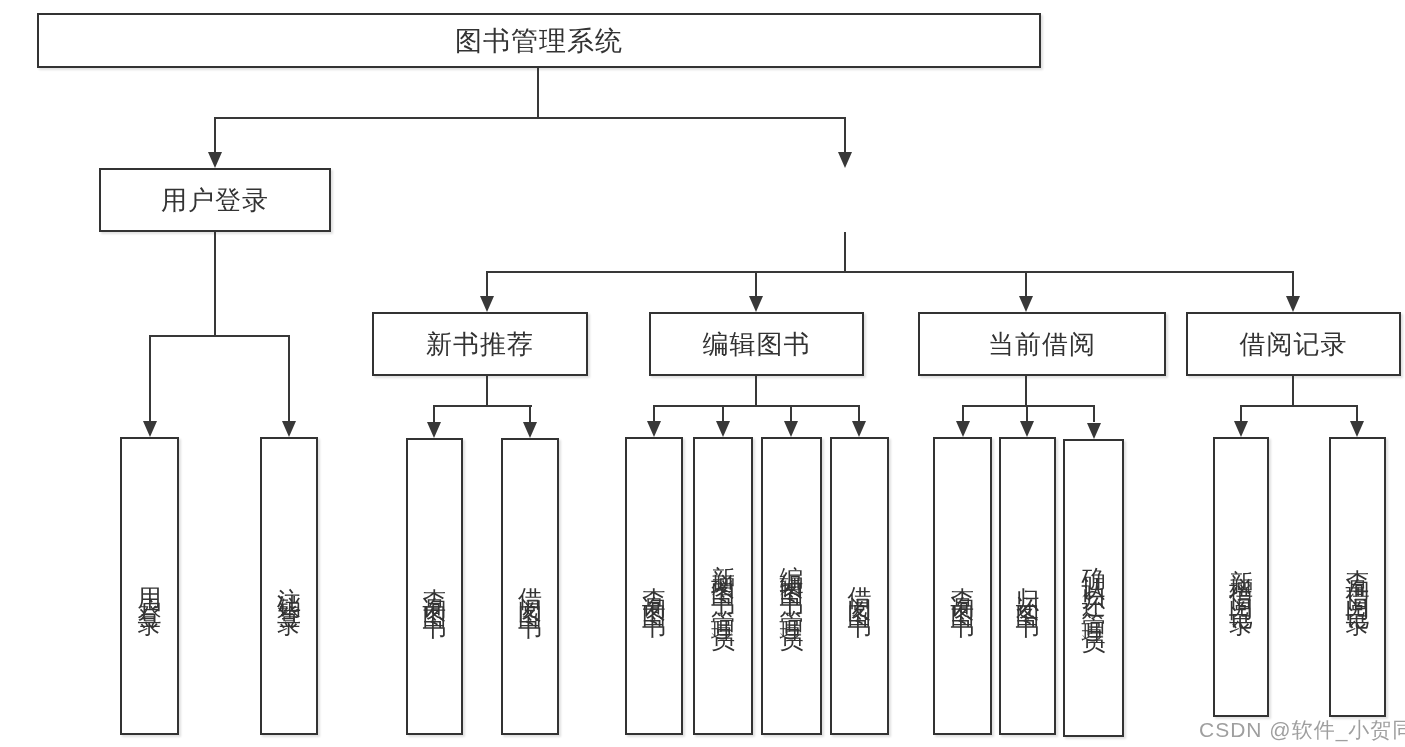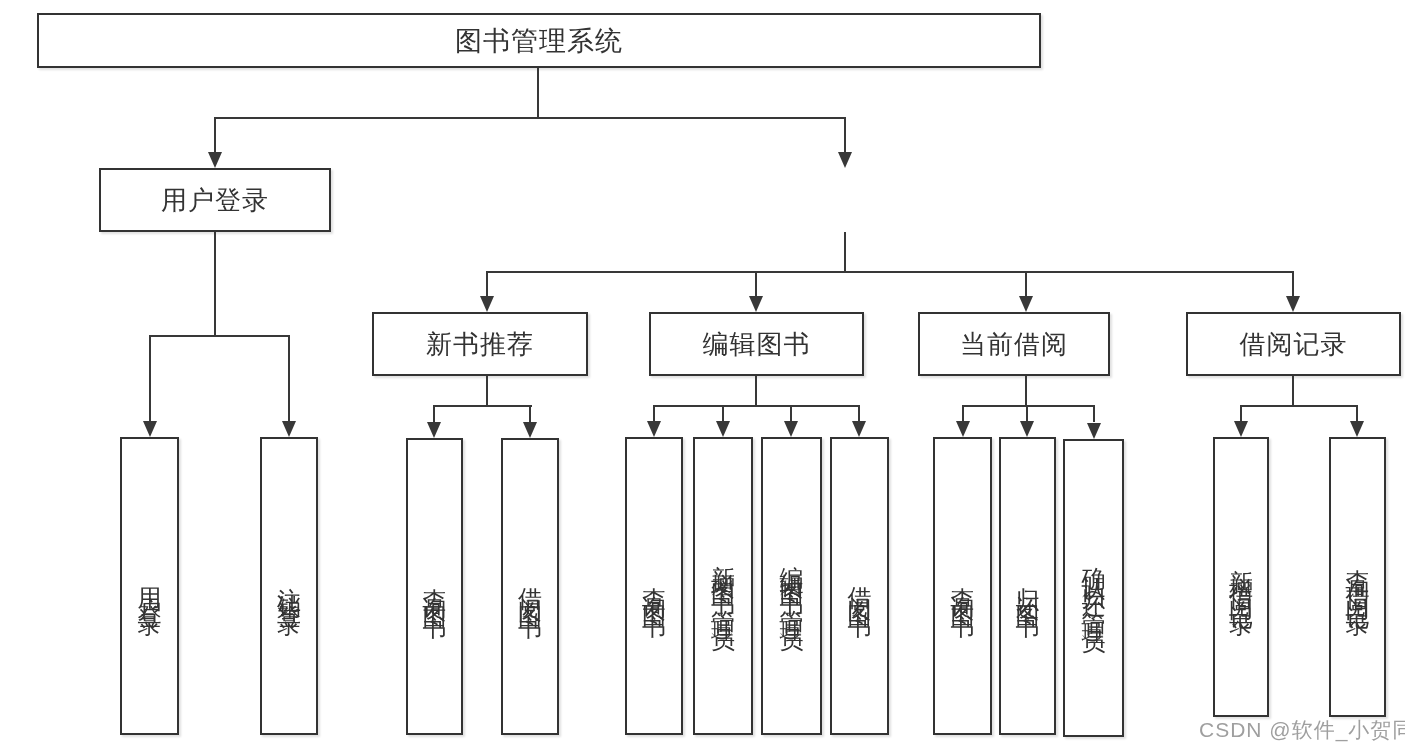--- a/index.html
+++ b/index.html
@@ -80,21 +80,21 @@
   <div class="arrow" style="left:1003px;top:296px;"></div>
   <div class="line" style="left:1276px;top:271px;width:2px;height:26px;"></div>
   <div class="arrow" style="left:1270px;top:296px;"></div>
 
   <div class="box-h" style="left:356px;top:312px;width:216px;height:64px;">
     <span>新书推荐</span>
   </div>
   <div class="box-h" style="left:633px;top:312px;width:215px;height:64px;">
     <span>编辑图书</span>
   </div>
-  <div class="box-h" style="left:902px;top:312px;width:192px;height:64px;">
+  <div class="box-h" style="left:902px;top:312px;width:248px;height:64px;">
     <span>当前借阅</span>
   </div>
   <div class="box-h" style="left:1170px;top:312px;width:215px;height:64px;">
     <span>借阅记录</span>
   </div>
 
   <div class="line" style="left:470px;top:376px;width:2px;height:30px;"></div>
   <div class="line" style="left:417px;top:405px;width:99px;height:2px;"></div>
   <div class="line" style="left:417px;top:405px;width:2px;height:18px;"></div>
   <div class="arrow" style="left:411px;top:422px;"></div>

